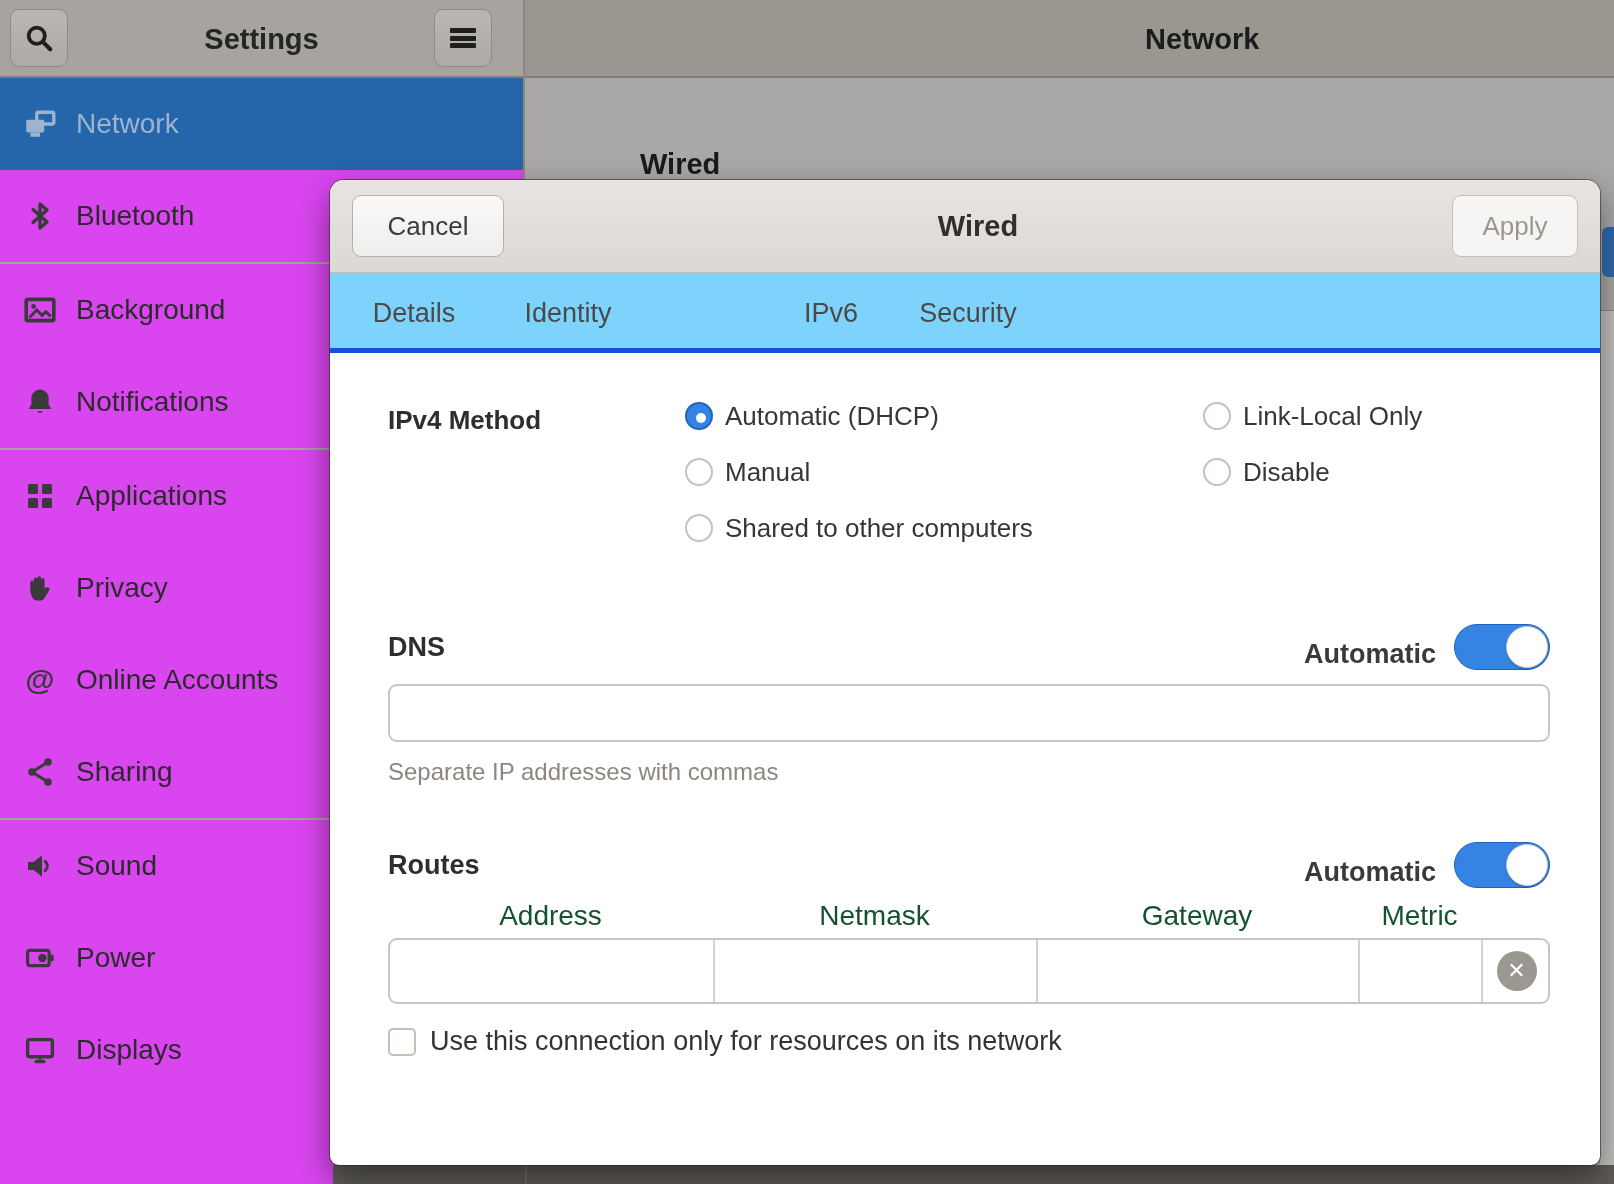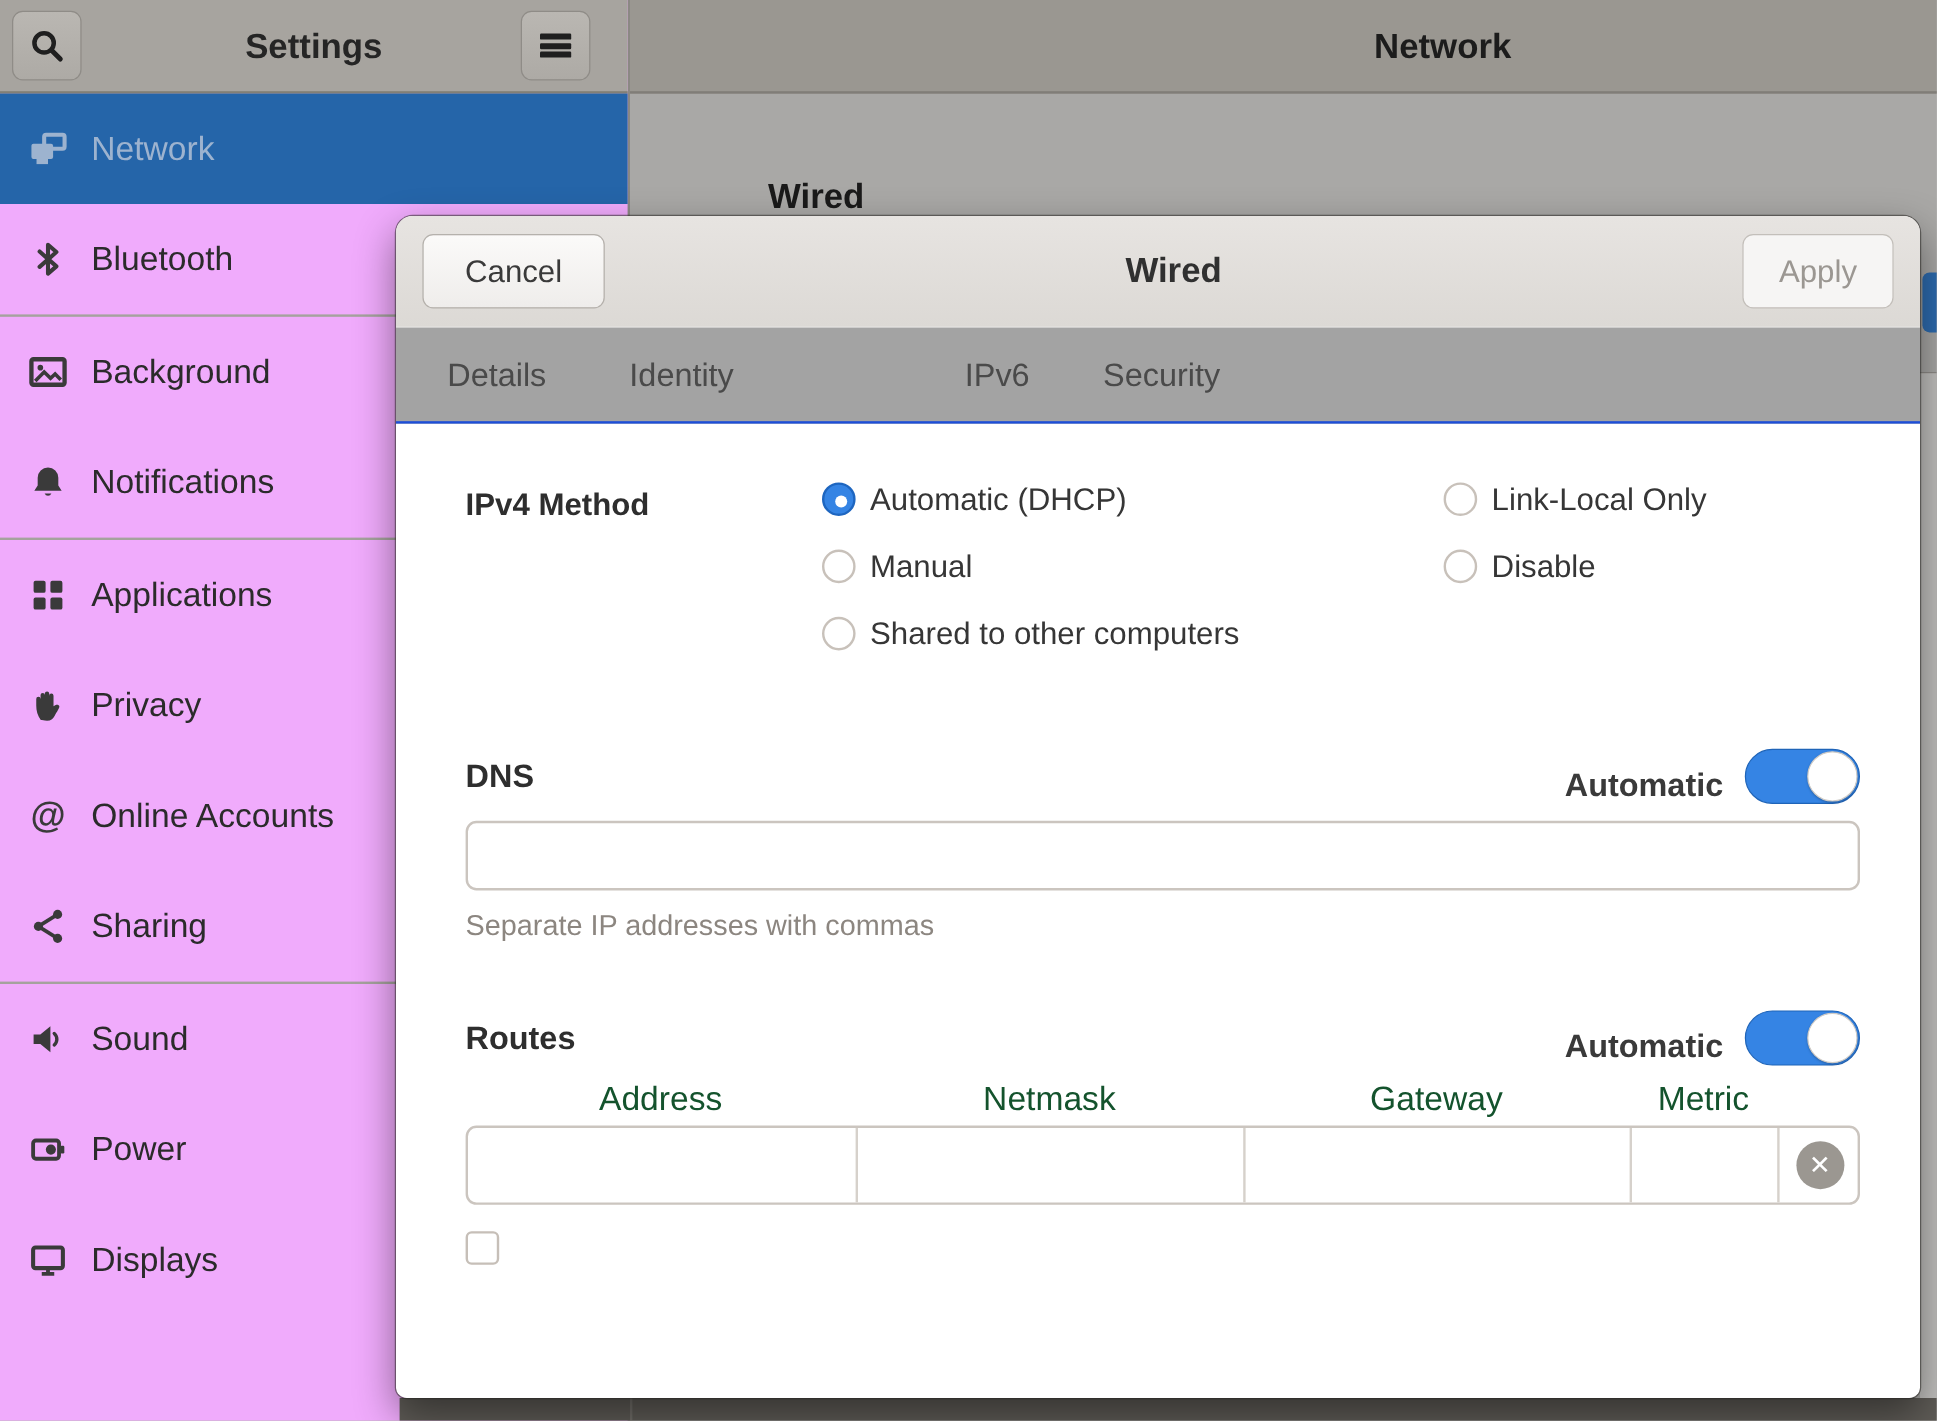--- a/index.html
+++ b/index.html
@@ -15,21 +15,21 @@
                            font-size:29px; font-weight:bold; color:#1c1c1c; }
   .bg-section-title { position:absolute; left:115px; top:148px; font-size:29px;
                       font-weight:bold; color:#1a1a1a; }
   .bg-switch-fragment { position:absolute; right:0; top:227px; width:12px; height:50px;
                         background:#2e6cb0; border-radius:6px 0 0 6px; }
   .bg-light-strip { position:absolute; right:0; top:310px; width:14px; height:857px;
                     background:#c2c1bf; border-top:1px solid #8f8c88; }
 
   
   .sidebar { position:absolute; left:0; top:0; width:525px; bottom:0;
-             background:#f0abfc; border-right:2px solid #8b8884; }
+             background:#d946ef; border-right:2px solid #8b8884; }
   .sb-header { position:relative; height:78px; background:#a7a49f; border-bottom:2px solid #827f76; }
   .sb-header .title { position:absolute; left:0; right:0; top:0; text-align:center;
                       line-height:78px; font-size:29px; font-weight:bold; color:#252525; }
   .hdr-btn { position:absolute; top:9px; width:58px; height:58px; border-radius:9px;
              background:linear-gradient(#bab7b2,#adaaa5); border:1px solid #8f8c87;
              display:flex; align-items:center; justify-content:center; }
   .hdr-btn.search { left:10px; }
   .hdr-btn.menu { left:434px; }
   .burger { width:26px; height:20px; display:flex; flex-direction:column; justify-content:space-between; }
   .burger i { display:block; height:5px; background:#1f1f1f; border-radius:1px; }
@@ -55,21 +55,21 @@
   .dlg-header { height:93px; background:linear-gradient(#e7e4e1,#dcd9d5);
                 border-bottom:1px solid #bcb8b3; border-radius:14px 14px 0 0;
                 display:flex; align-items:center; padding:0 22px; }
   .btn { height:62px; border-radius:9px; font-size:26px; display:flex; align-items:center;
          justify-content:center; }
   .btn.cancel { width:152px; background:linear-gradient(#fbfaf9,#efedeb);
                 border:1px solid #b5b1ac; color:#3a3a3a; }
   .btn.apply { width:126px; background:#f6f5f4; border:1px solid #c3bfba; color:#9b9792; }
   .dlg-title { flex:1; text-align:center; font-size:29px; font-weight:bold; color:#303030; }
 
-  .dlg-tabs { position:relative; height:80px; background:#a3a3a3; border-bottom:2px solid #1d4ed8; }
+  .dlg-tabs { position:relative; height:80px; background:#7dd3fc; border-bottom:5px solid #1d4ed8; }
   .tab { position:absolute; top:0; height:80px; display:flex; align-items:center;
          justify-content:center; font-size:27px; color:#4a4a4a; }
   .tab.active { color:#2d2d2d; }
   .tab.active::after { content:""; position:absolute; left:0; right:0; bottom:0; height:9px;
                        background:#3584e4; }
 
   .dlg-body { position:relative; padding:0 50px 0 58px; }
 
   
   .method { position:relative; height:185px; margin-top:46px; }
@@ -379,16 +379,17 @@
       <div class="route-cell remove-cell">
         <span class="remove-btn">
             <span>✕</span>
           </span>
       </div>
     </div>
 
     
     <div class="checkbox-row">
       <span class="checkbox"></span>
+      <span class="checkbox-label">Use this connection only for resources on its network</span>
     </div>
 
   </div>
 </div>
 
 </body></html>

